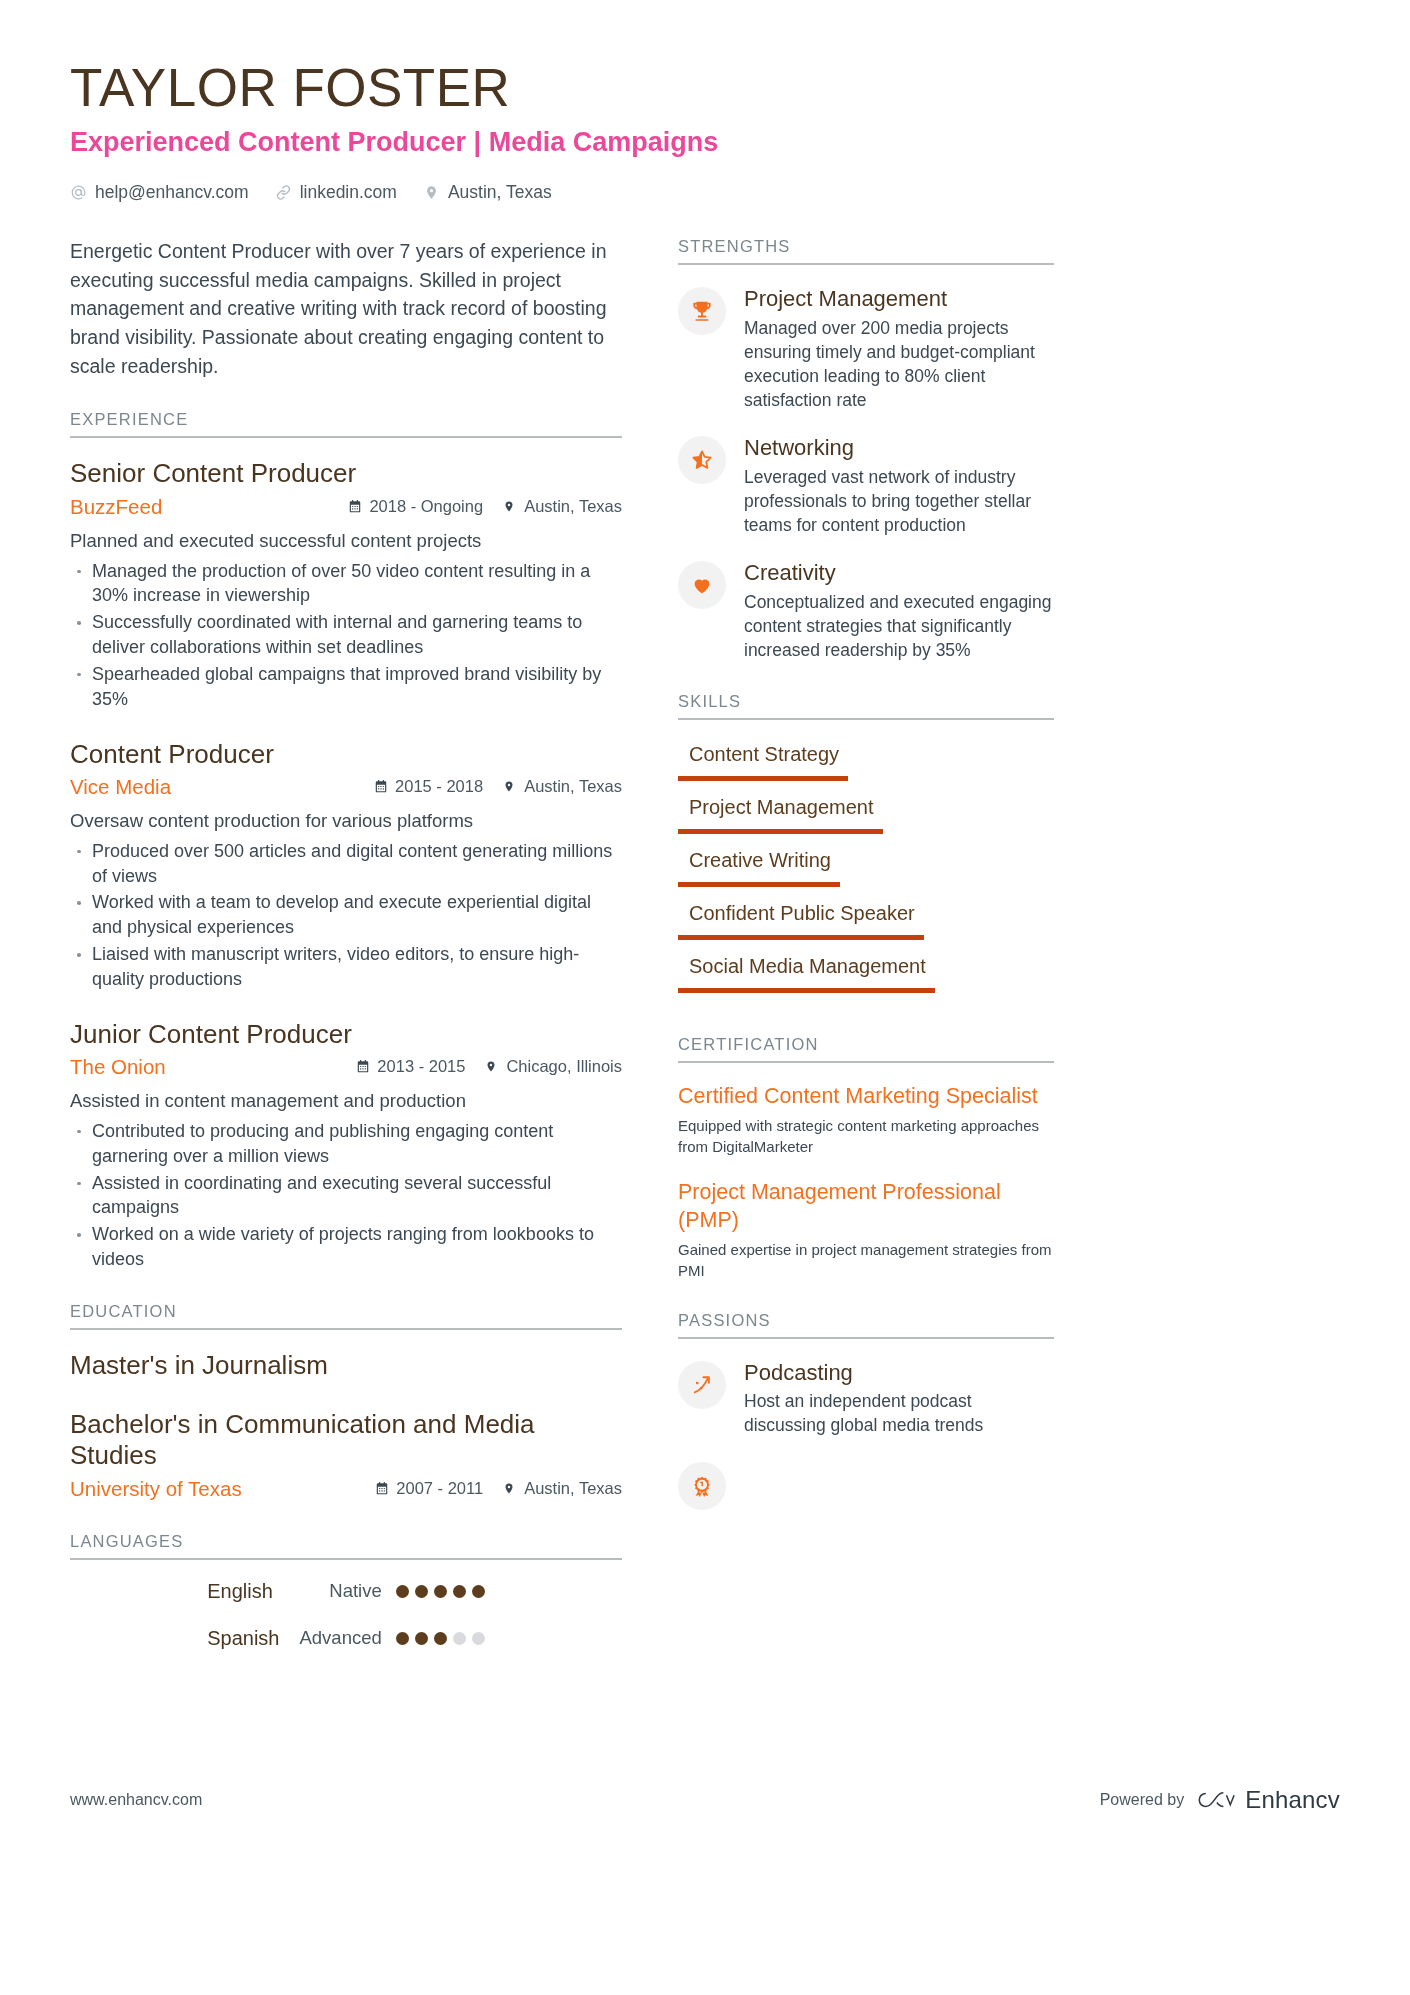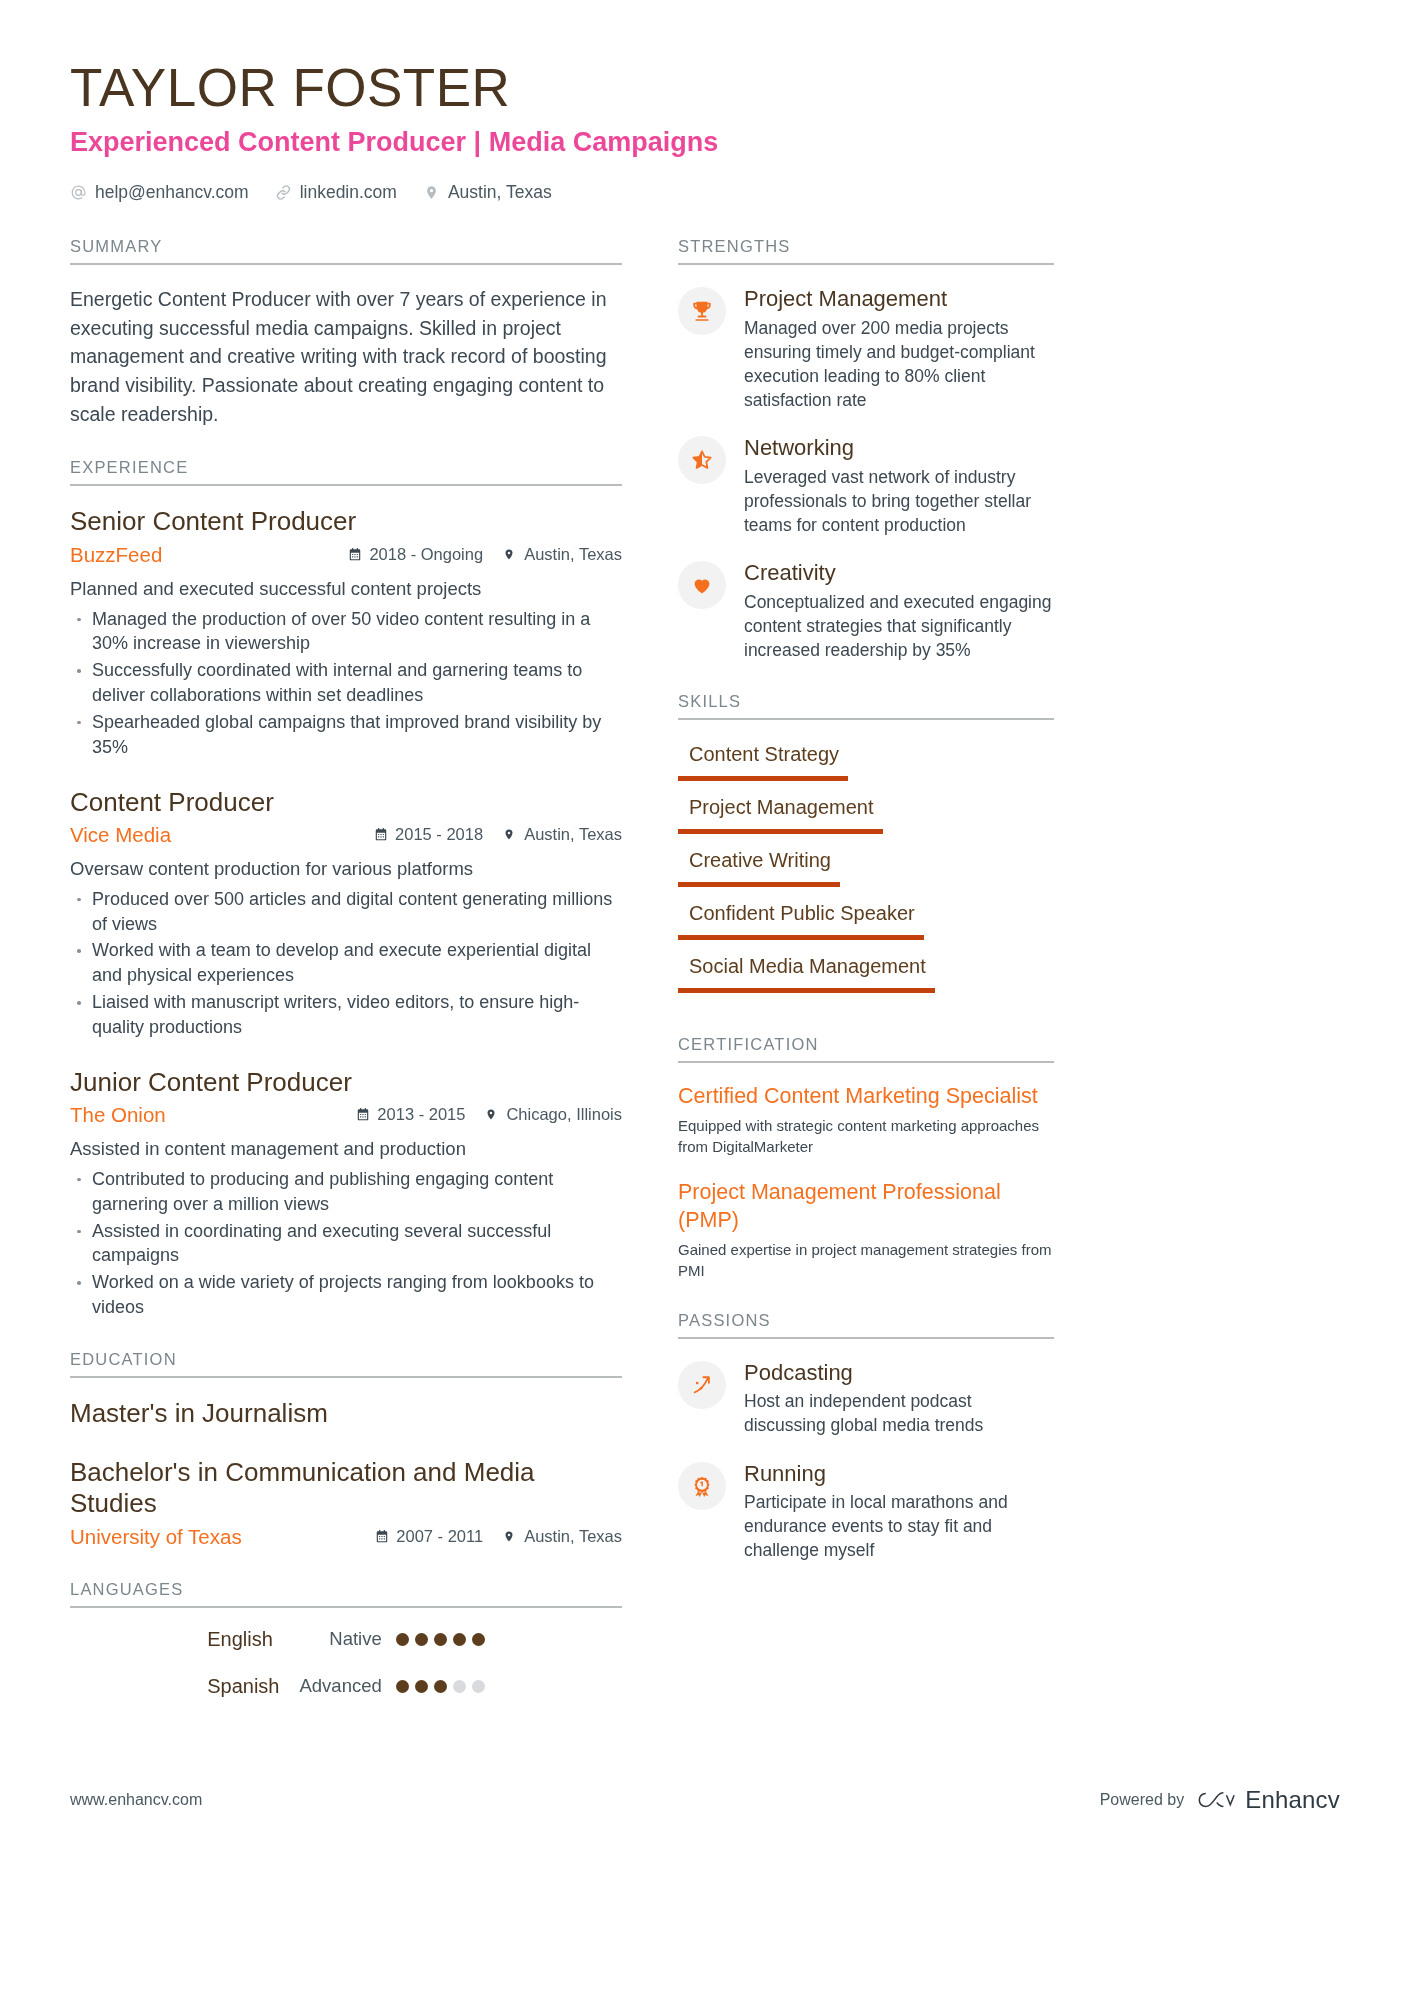--- a/index.html
+++ b/index.html
@@ -274,21 +274,20 @@
       </div>
 
     </div>
   </div>
 
   <div class="columns">
 
     <div class="col-left">
 
       <div class="section">
-        <div class="sec-title">SUMMARY</div>
         <p class="summary-text">Energetic Content Producer with over 7 years of experience in executing successful media campaigns. Skilled in project management and creative writing with track record of boosting brand visibility. Passionate about creating engaging content to scale readership.</p>
       </div>
 
       <div class="section">
         <div class="sec-title">EXPERIENCE</div>
 
         <div class="entry">
           <div class="entry-title">Senior Content Producer</div>
           <div class="entry-meta-row">
             <div class="entry-org">BuzzFeed</div>
@@ -541,24 +540,20 @@
           </div>
         </div>
 
         <div class="ic-item">
           <span class="ic-badge">
             <svg width="22" height="22" viewBox="0 0 24 24" fill="currentColor">
               <path d="M12 1.8l2 1.5 2.4-.4.9 2.3 2.2 1.1-.6 2.4 1.4 2-1.4 2 .6 2.4-2.2 1.1-.9 2.3-2.4-.4-2 1.5-2-1.5-2.4.4-.9-2.3-2.2-1.1.6-2.4-1.4-2 1.4-2-.6-2.4 2.2-1.1.9-2.3 2.4.4 2-1.5zm0 3.4a5.5 5.5 0 1 0 0 11 5.5 5.5 0 0 0 0-11zm1 2v5h-1.6V8.6l-1.2.5-.4-1.3 2-.6H13z"></path>
               <path d="M7.5 18.2L5 23l3.3-1.1L9.6 24l2-4.3-1.8-.5-2.3-1zM16.5 18.2l2.5 4.8-3.3-1.1L14.4 24l-2-4.3 1.8-.5 2.3-1z"></path>
             </svg>
           </span>
-          <div class="ic-body">
-            <div class="ic-title">Running</div>
-            <div class="ic-desc">Participate in local marathons and endurance events to stay fit and challenge myself</div>
-          </div>
         </div>
       </div>
 
     </div>
   </div>
 
   <div class="footer">
     <span>www.enhancv.com</span>
     <span class="powered">
       <span class="powered-label">Powered by</span>

